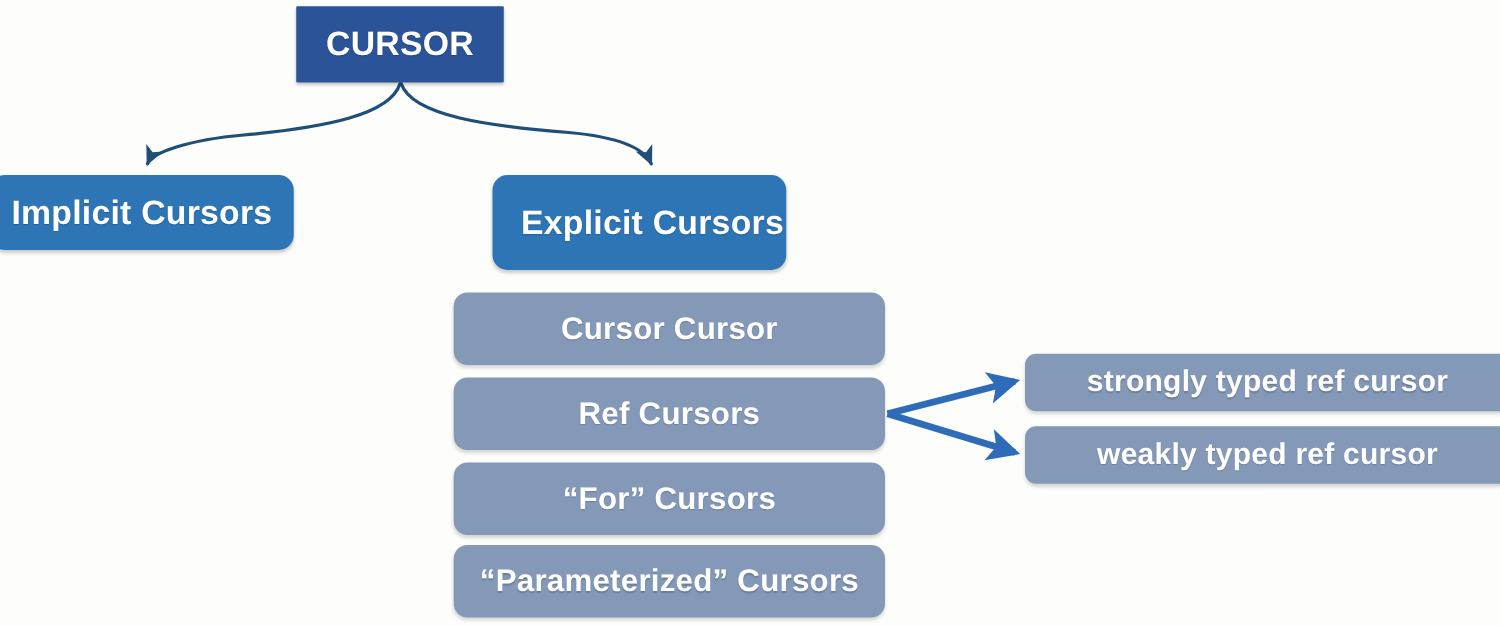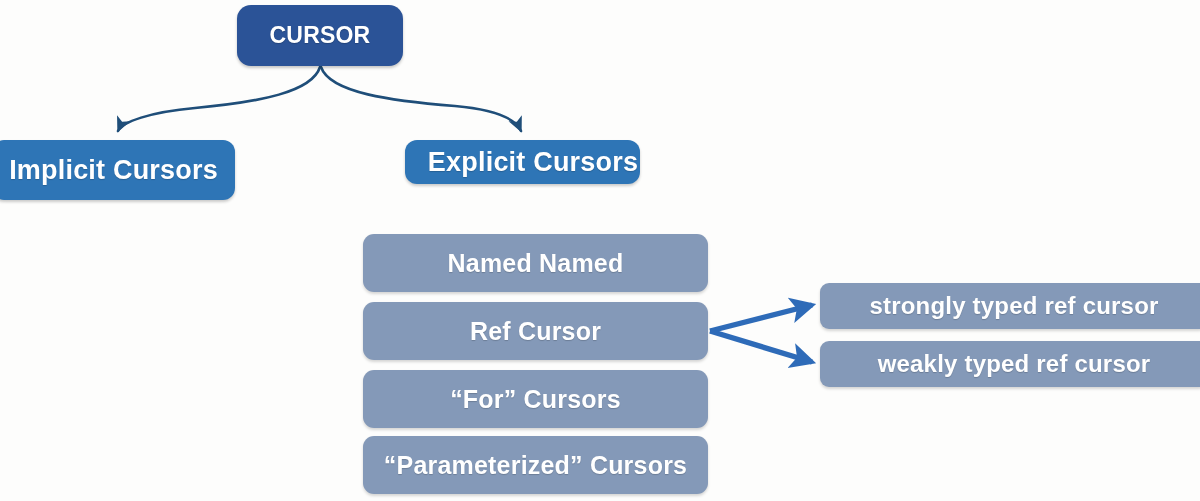--- a/index.html
+++ b/index.html
@@ -29,22 +29,22 @@
     font-weight: bold;
     text-align: center;
     letter-spacing: 0.2px;
     text-shadow: 0 1px 1px rgba(0,0,0,0.18);
     border-radius: 10px;
     z-index: 3;
   }
   .node-root {
     background: #2b5397;
     box-shadow: 0 2px 3px rgba(0,0,0,0.22);
-    font-size: 23px;
-    border-radius: 14px;
+    font-size: 27px;
+    border-radius: 1px;
   }
   .node-branch {
     background: #2e75b6;
     box-shadow: 0 2px 3px rgba(0,0,0,0.20);
     font-size: 27px;
     border-radius: 12px;
   }
   .node-gray {
     background: #8499b8;
     box-shadow: 0 2px 3px rgba(0,0,0,0.16);
@@ -63,21 +63,21 @@
     top: 0;
     width: 1200px;
     height: 501px;
     z-index: 1;
     pointer-events: none;
   }
 
   
   .n-root          { left: 237px; top: 5px;   width: 166px; height: 61px; }
   .n-implicit      { left: -8px;  top: 140px; width: 243px; height: 60px; }
-  .n-explicit      { left: 405px; top: 140px; width: 235px; height: 44px; padding-left: 21px; }
+  .n-explicit      { left: 394px; top: 140px; width: 235px; height: 76px; padding-left: 21px; }
   .n-named         { left: 363px; top: 234px; width: 345px; height: 58px; }
   .n-ref           { left: 363px; top: 302px; width: 345px; height: 58px; }
   .n-for           { left: 363px; top: 370px; width: 345px; height: 58px; }
   .n-param         { left: 363px; top: 436px; width: 345px; height: 58px; }
   .n-strong        { left: 820px; top: 283px; width: 388px; height: 46px; }
   .n-weak          { left: 820px; top: 341px; width: 388px; height: 46px; }
 </style>
 </head>
 <body>
 
@@ -101,23 +101,23 @@
 
     <path d="M 710 331 L 812 362" fill="none" stroke="#2e6bb8" stroke-width="5.4" stroke-linecap="butt" marker-end="url(#arrow-thick)"></path>
   </svg>
 
   <div class="node node-root n-root">CURSOR</div>
 
   <div class="node node-branch n-implicit">Implicit Cursors</div>
 
   <div class="node node-branch n-explicit">Explicit Cursors</div>
 
-  <div class="node node-gray n-named">Named Named</div>
+  <div class="node node-gray n-named">Cursor Cursor</div>
 
-  <div class="node node-gray n-ref">Ref Cursor</div>
+  <div class="node node-gray n-ref">Ref Cursors</div>
 
   <div class="node node-gray n-for">“For” Cursors</div>
 
   <div class="node node-gray n-param">“Parameterized” Cursors</div>
 
   <div class="node node-gray-right n-strong">strongly typed ref cursor</div>
 
   <div class="node node-gray-right n-weak">weakly typed ref cursor</div>
 
 </div>

